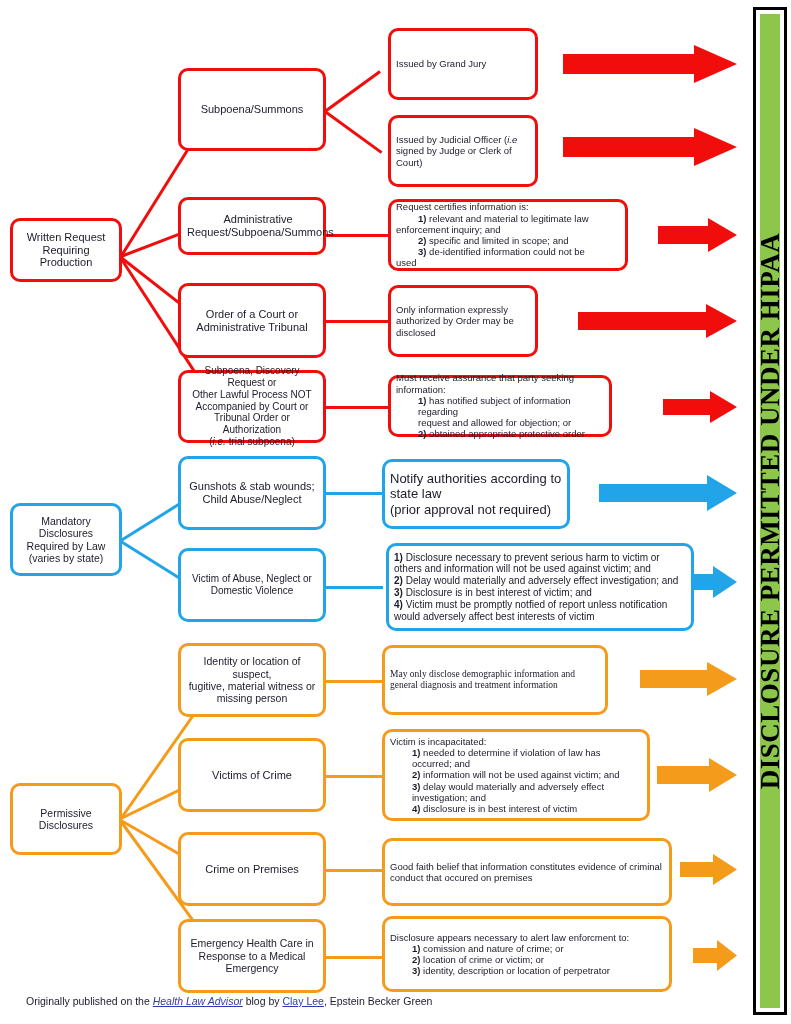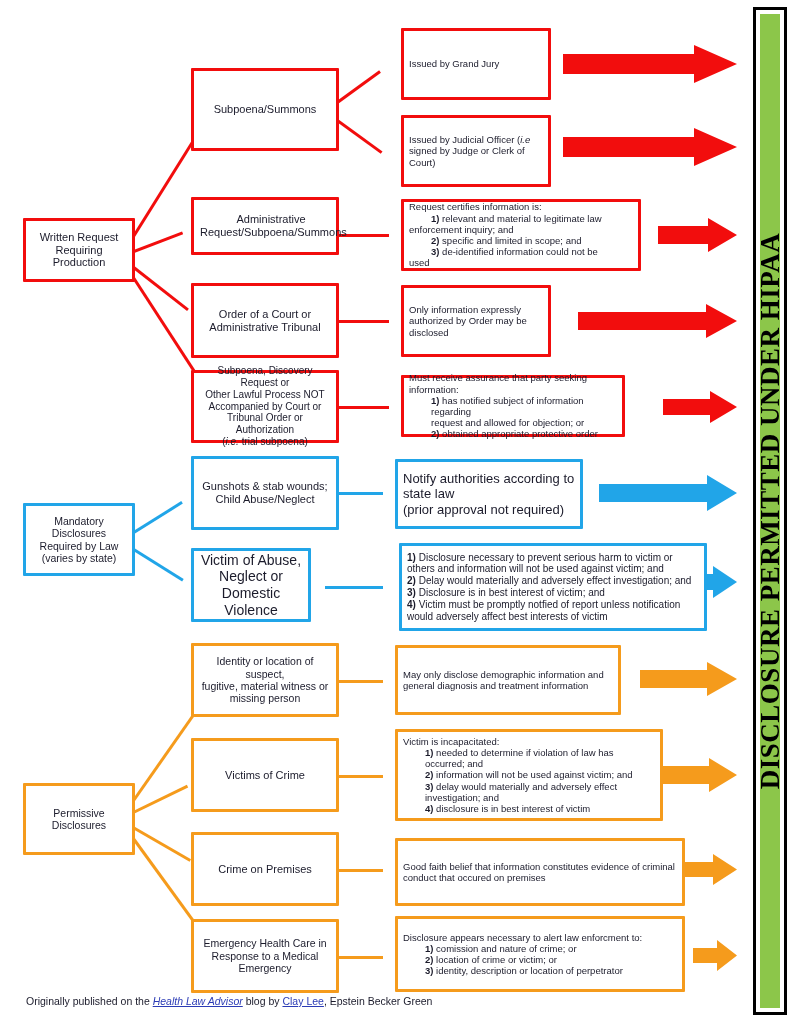--- a/index.html
+++ b/index.html
@@ -16,27 +16,26 @@
     height: 1024px;
     background: #ffffff;
     overflow: hidden;
   }
   
   .node {
     position: absolute;
     box-sizing: border-box;
     border-style: solid;
     border-width: 3px;
-    border-radius: 1px;
+    border-radius: 10px;
     background: #ffffff;
     color: #1b1b2b;
     display: flex;
     align-items: center;
     z-index: 3;
-    margin-left: 13px;
   }
   .node .txt {
     width: 100%;
     line-height: 1.18;
   }
   .node.center .txt { text-align: center; padding: 0 6px; }
   .node.left   .txt { text-align: left;   padding: 0 5px; }
 
   .red    { border-color: #f20d0d; }
   .blue   { border-color: #21a5e8; }
@@ -199,21 +198,21 @@
     </div>
   </div>
 
   <div class="node blue center" style="left:178px; top:456px; width:148px; height:74px; font-size:11px;">
     <div class="txt">
       <span class="ln">Gunshots &amp; stab wounds;</span>
       <span class="ln">Child Abuse/Neglect</span>
     </div>
   </div>
 
-  <div class="node blue center" style="left:178px; top:548px; width:120px; height:74px; font-size:14px;">
+  <div class="node blue center" style="left:178px; top:548px; width:148px; height:74px; font-size:10px;">
     <div class="txt">
       <span class="ln">Victim of Abuse, Neglect or</span>
       <span class="ln">Domestic Violence</span>
     </div>
   </div>
 
   <div class="node orange center" style="left:178px; top:643px; width:148px; height:74px; font-size:10.5px;">
     <div class="txt">
       <span class="ln">Identity or location of suspect,</span>
       <span class="ln">fugitive, material witness or</span>
@@ -293,21 +292,21 @@
     <div class="txt">
       <span class="ln"><span class="num">1)</span><span> Disclosure necessary to prevent serious harm to victim or</span></span>
       <span class="ln">others and information will not be used against victim; and</span>
       <span class="ln"><span class="num">2)</span><span> Delay would materially and adversely effect investigation; and</span></span>
       <span class="ln"><span class="num">3)</span><span> Disclosure is in best interest of victim; and</span></span>
       <span class="ln"><span class="num">4)</span><span> Victim must be promptly notfied of report unless notification</span></span>
       <span class="ln">would adversely affect best interests of victim</span>
     </div>
   </div>
 
-  <div class="node orange left" style="left:382px; top:645px; width:226px; height:70px; font-size:9.5px;">
+  <div class="node orange left" style="left:382px; top:645px; width:226px; height:70px; font-size:9.5px;font-family:Liberation Serif, serif;">
     <div class="txt">
       <span class="ln">May only disclose demographic information and</span>
       <span class="ln">general diagnosis and treatment information</span>
     </div>
   </div>
 
   <div class="node orange left" style="left:382px; top:729px; width:268px; height:92px; font-size:9.5px;">
     <div class="txt">
       <span class="ln">Victim is incapacitated:</span>
       <span class="ln ind"><span class="num">1)</span><span> needed to determine if violation of law has</span></span>

